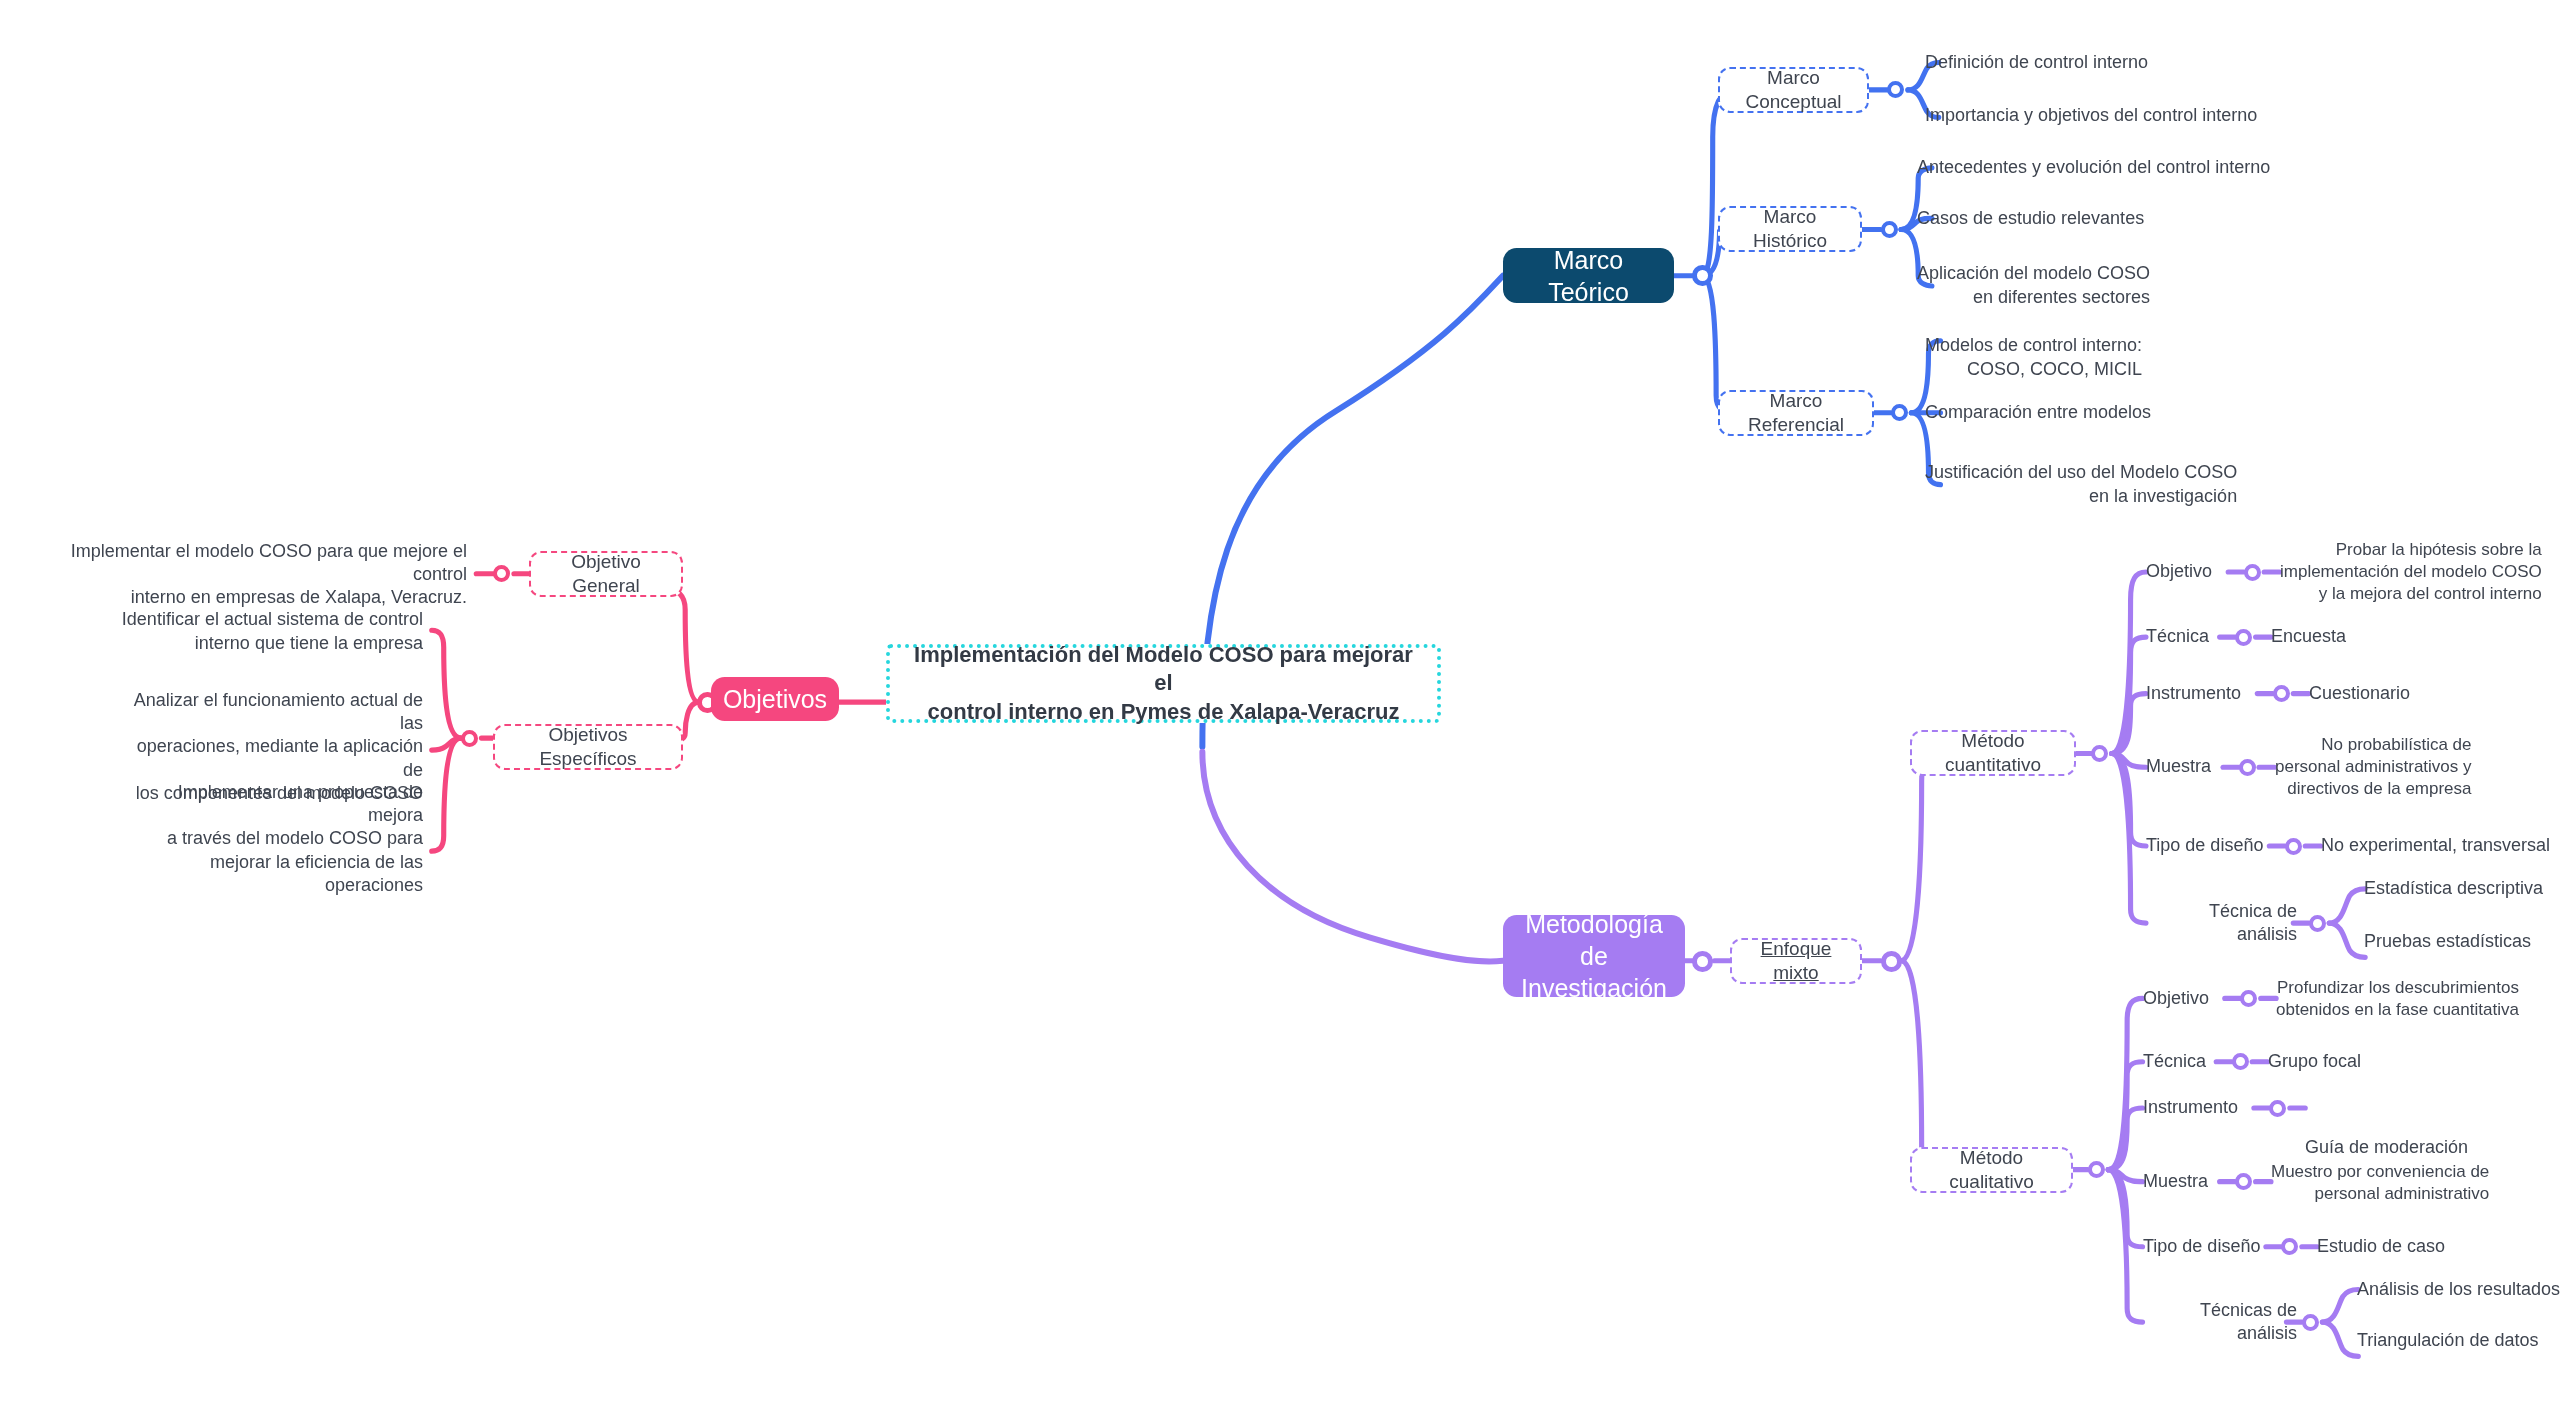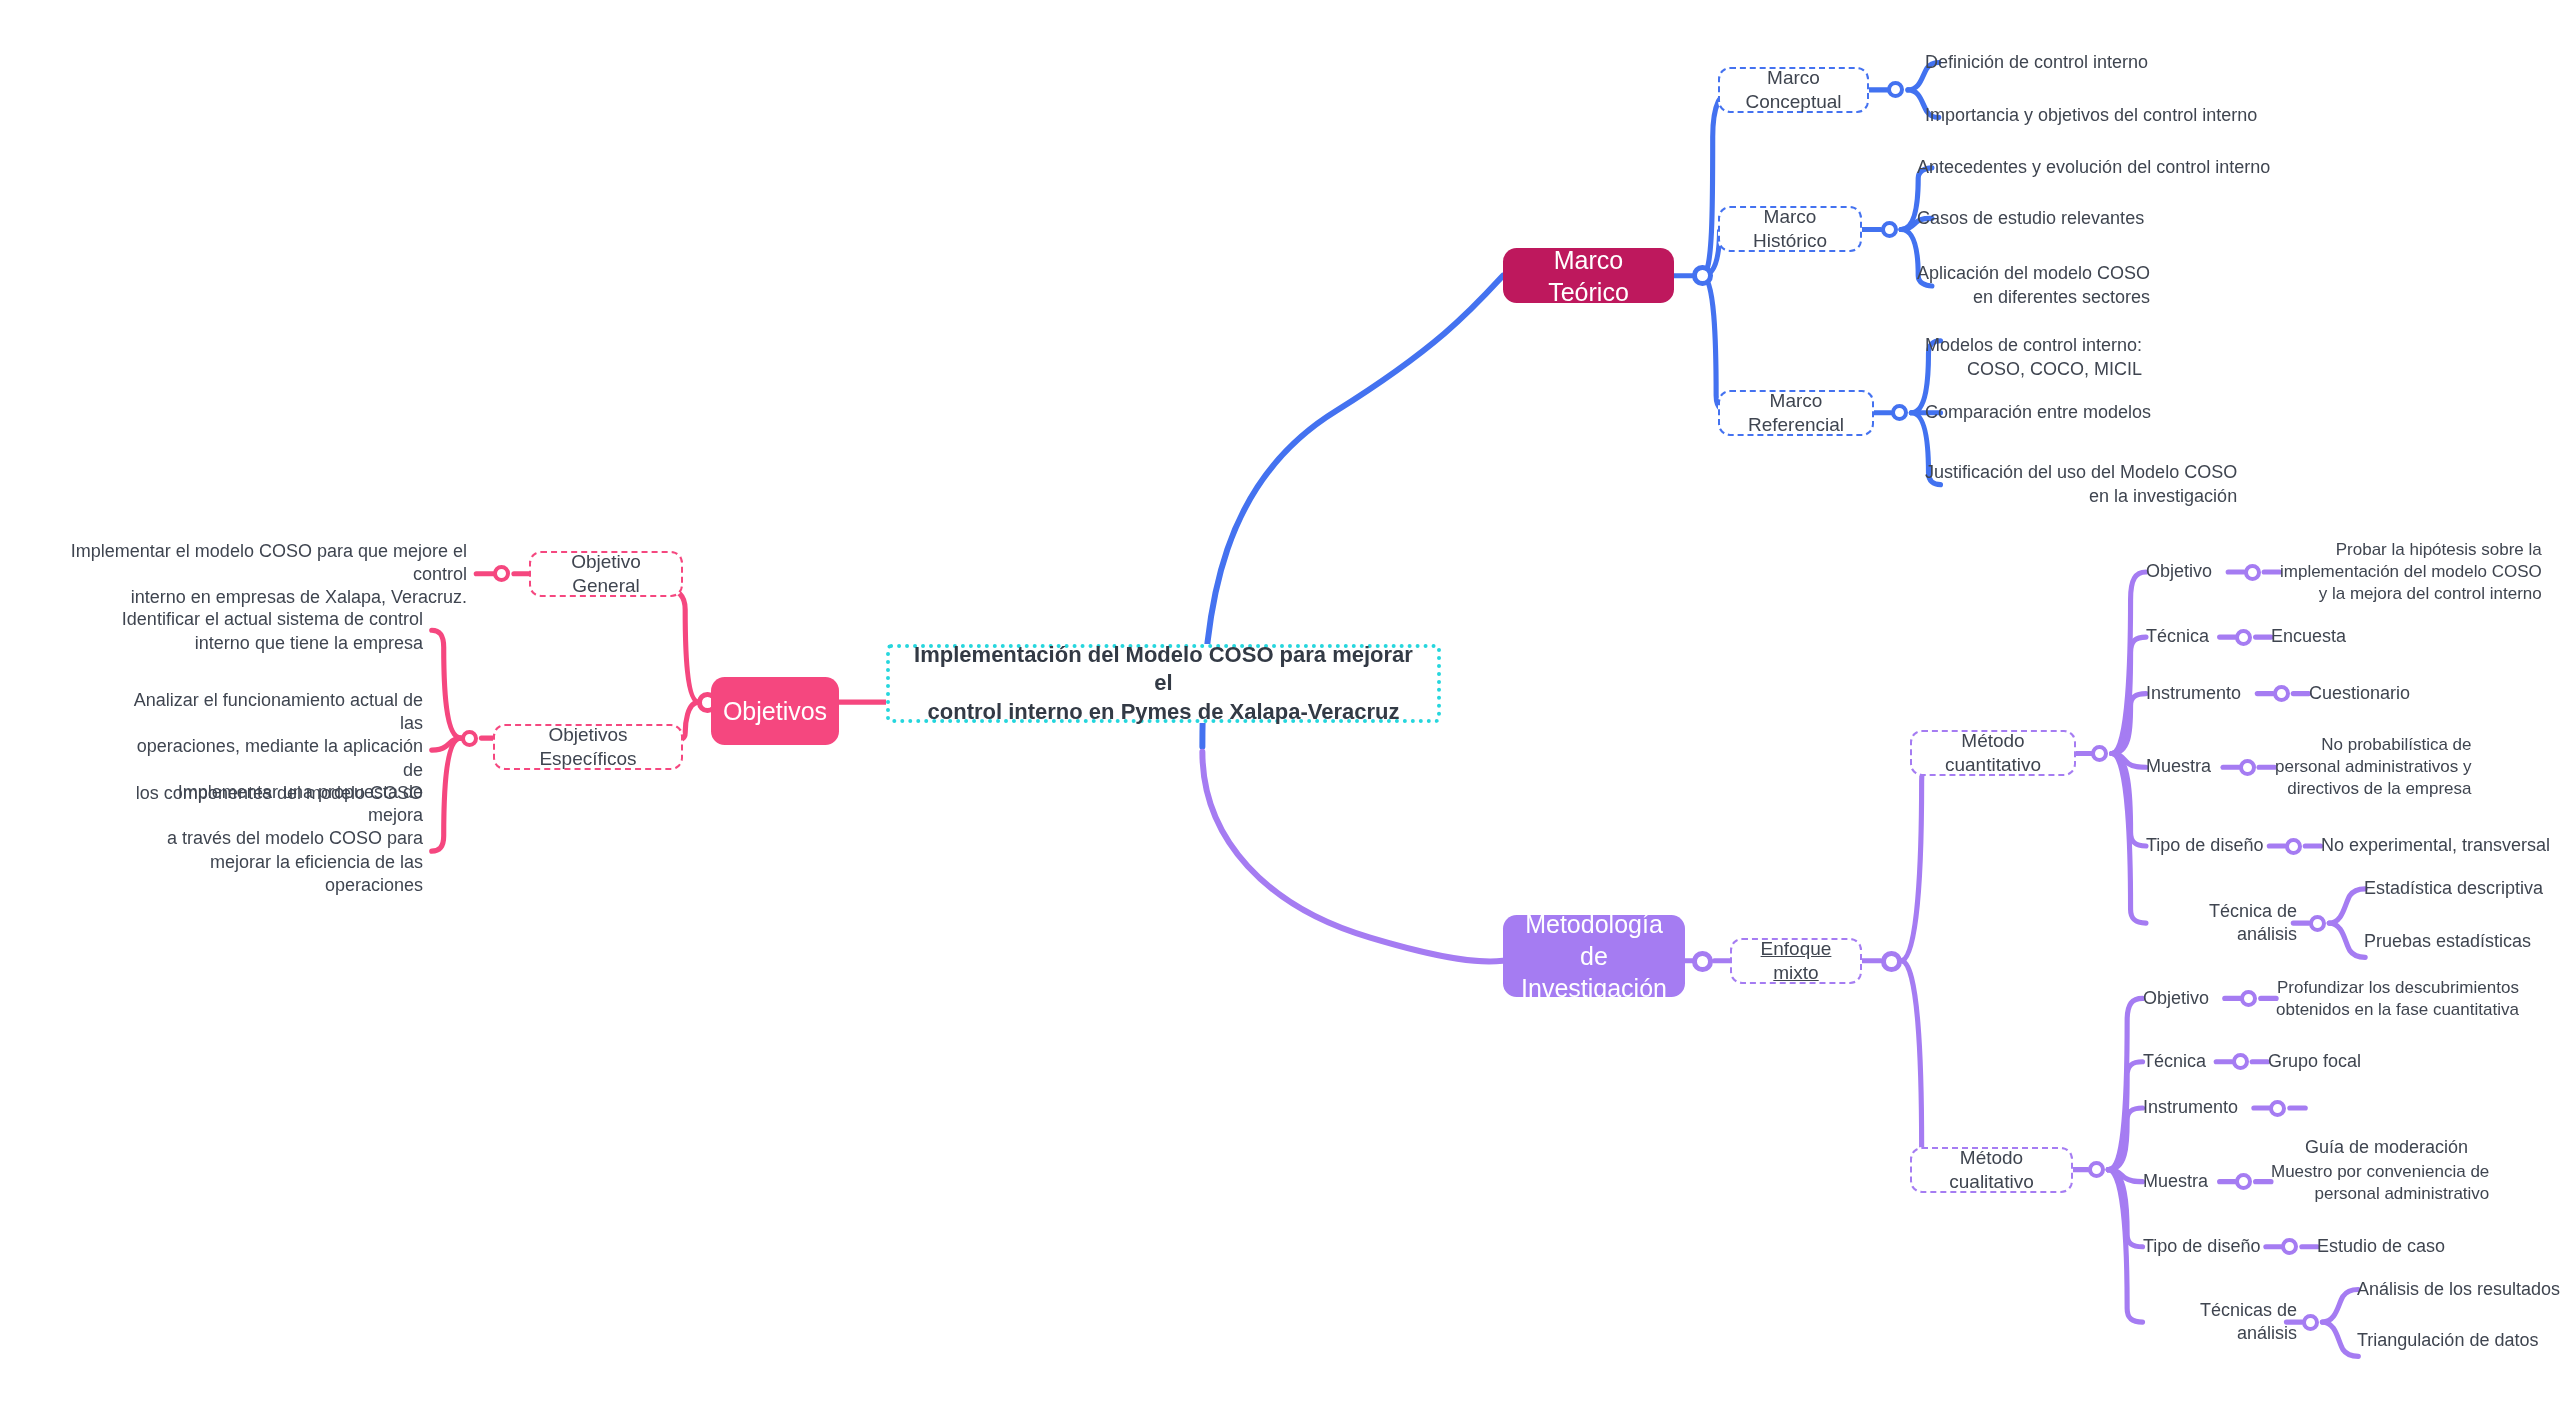--- a/index.html
+++ b/index.html
@@ -49,21 +49,21 @@
     background: #fff;
   }
   
   .pill {
     border-radius: 13.7px;
     color: #ffffff;
     font-size: 25px;
     text-align: center;
     padding: 12px 19px;
   }
-  .pill.blue   { background: #be185d; }
+  .pill.blue   { background: #0c4a6e; }
   .pill.pink   { background: #f5477f; }
   .pill.purple { background: #a57cf2; }
 
   
   .dashed {
     border-radius: 12px;
     background: #ffffff;
     font-size: 19px;
     color: #3f4550;
     text-align: center;
@@ -243,21 +243,21 @@
   <div class="node leaf right" style="left:1917px; top:257px; width:377px; height:57px;">Aplicación del modelo COSO
 en diferentes sectores</div>
 
   <div class="node dashed blue" style="left:1718px; top:390px; width:156px; height:46px;">Marco Referencial</div>
   <div class="node leaf right" style="left:1925px; top:329px; width:377px; height:57px;">Modelos de control interno:
 COSO, COCO, MICIL</div>
   <div class="node leaf right" style="left:1925px; top:400px; width:377px; height:26px;">Comparación entre modelos</div>
   <div class="node leaf right" style="left:1925px; top:456px; width:411px; height:57px;">Justificación del uso del Modelo COSO
 en la investigación</div>
 
-  <div class="node pill pink" style="left:711px; top:677px; width:128px; height:68px;">Objetivos</div>
+  <div class="node pill pink" style="left:711px; top:677px; width:128px; height:44px;">Objetivos</div>
 
   <div class="node dashed pink" style="left:529px; top:551px; width:154px; height:46px;">Objetivo General</div>
   <div class="node leaf left" style="left:34px; top:546px; width:433px; height:57px;">Implementar el modelo COSO para que mejore el control
 interno en empresas de Xalapa, Veracruz.</div>
 
   <div class="node dashed pink" style="left:493px; top:724px; width:190px; height:46px;">Objetivos Específicos</div>
   <div class="node leaf left" style="left:120px; top:704px; width:303px; height:86px;">Analizar el funcionamiento actual de las
 operaciones, mediante la aplicación de
 los componentes del modelo COSO</div>
   <div class="node leaf left" style="left:120px; top:603px; width:303px; height:57px;">Identificar el actual sistema de control

